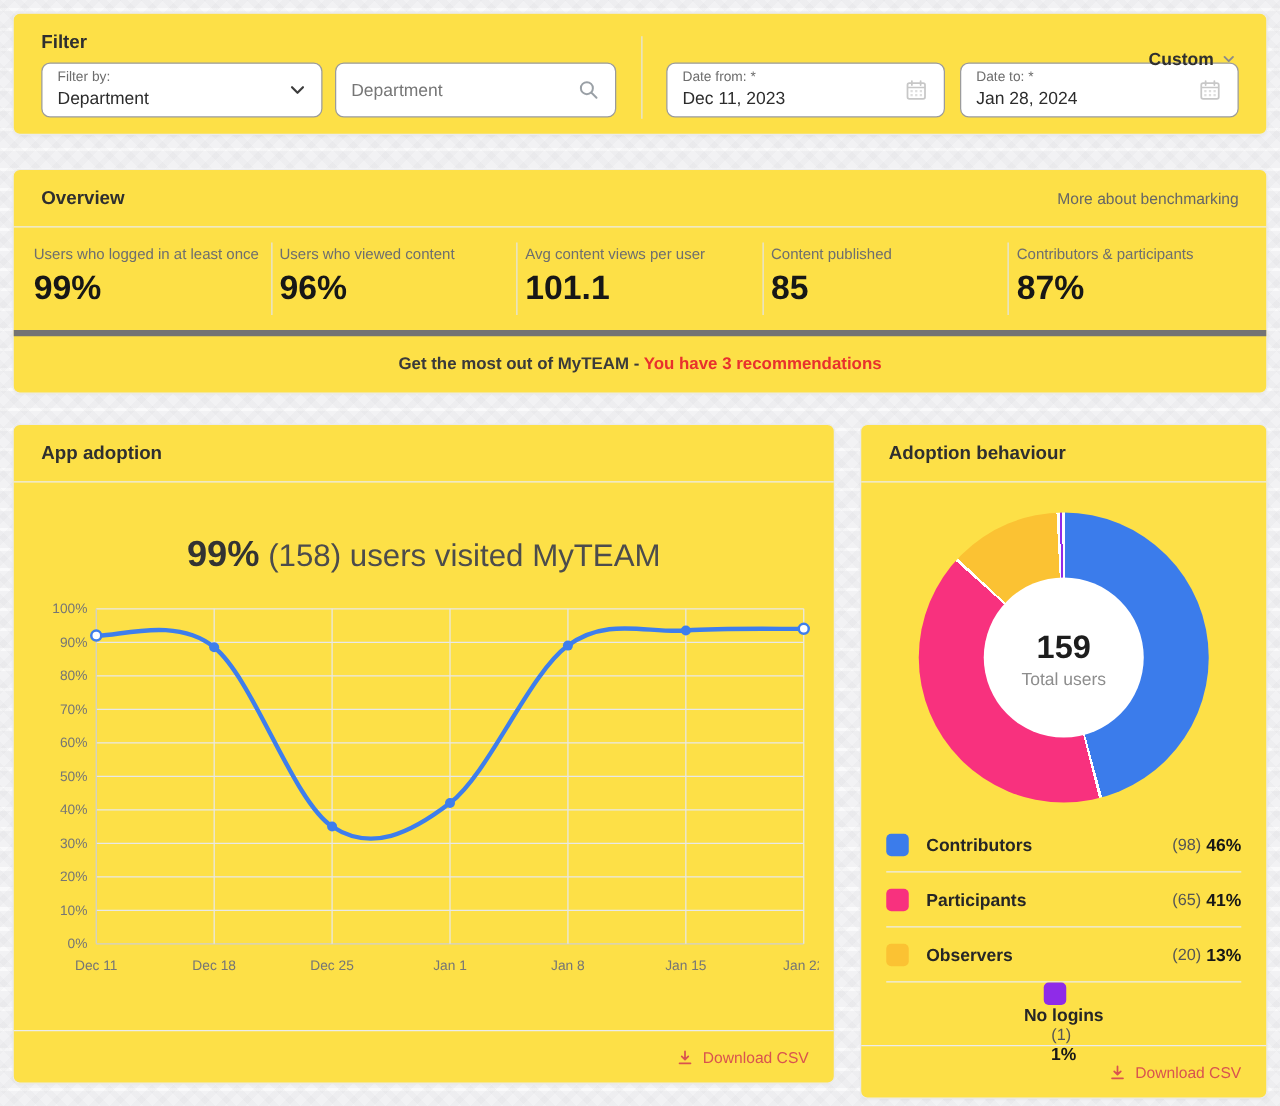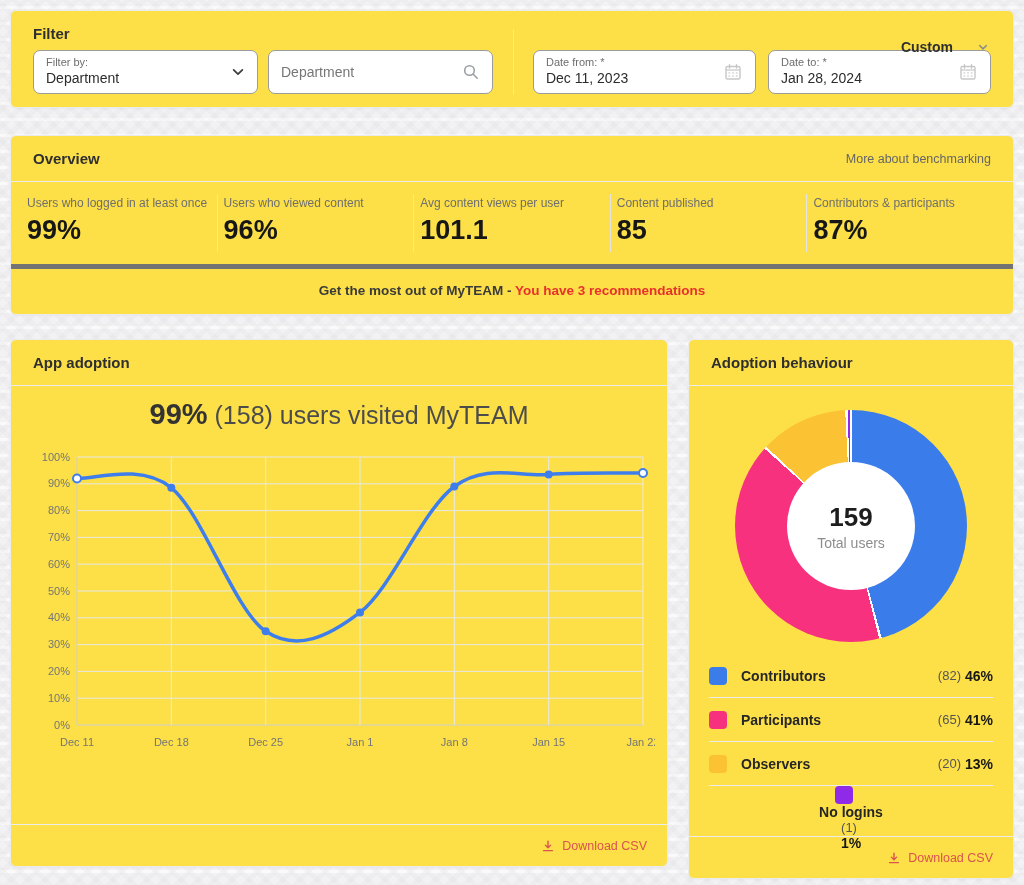--- a/index.html
+++ b/index.html
@@ -42,21 +42,21 @@
   .fb-search input {
     border: none; outline: none; font-size: 14px; width: 170px;
     font-family: "Liberation Sans", sans-serif; color: #2c2c2c;
   }
   .fb-search input::placeholder { color: #767676; }
   .fb-date { width: 226px; }
   .fb-date + .fb-date { margin-left: 12px; }
   .custom-toggle {
     position: absolute; right: 24px; top: 28px;
     font-size: 14px; font-weight: bold; color: #2f2f2f;
-    display: flex; align-items: center; gap: 24px; cursor: pointer; text-align: center;
+    display: flex; align-items: center; gap: 6px; cursor: pointer; text-align: center;
   }
   
   .overview-card { margin-bottom: 24px; }
   .section-header {
     display: flex; align-items: center; justify-content: space-between;
     padding: 13px 22px; border-bottom: 1px solid #ececec; height: 46px;
   }
   .section-title { font-size: 15px; font-weight: bold; color: #2f2f2f; }
   .benchmark-link { font-size: 12.5px; color: #666; cursor: pointer; }
   .stats-row { display: flex; padding: 12px 10px; }
@@ -67,21 +67,21 @@
   .recommend-row {
     border-top: 5px solid #737373; text-align: center; padding: 14px 10px 16px;
     font-size: 13.5px; font-weight: bold; color: #3a3a3a;
   }
   .recommend-link { color: #e8312d; cursor: pointer; }
   
   .bottom-row { display: flex; gap: 20px; align-items: flex-start; }
   .adoption-card { width: 658px; height: 528px; display: flex; flex-direction: column; }
   .behaviour-card { width: 326px; height: 540px; display: flex; flex-direction: column; }
   .card-body { flex: 1; }
-  .chart-headline { text-align: center; margin: 12px 0 4px; }
+  .chart-headline { text-align: center; margin: 42px 0 4px; }
   .chart-headline .big { font-size: 29px; font-weight: bold; color: #333; }
   .chart-headline .rest { font-size: 25px; color: #4c4c4c; }
   .line-chart-wrap { padding: 8px 14px 0 14px; }
   svg text { font-family: "Liberation Sans", sans-serif; }
   .card-footer {
     border-top: 1px solid #ececec; height: 42px;
     display: flex; align-items: center; justify-content: flex-end;
     padding: 0 20px;
   }
   .download-link {
@@ -307,21 +307,21 @@
             <div class="donut-hole">
               <span class="donut-total">159</span>
               <span class="donut-sub">Total users</span>
             </div>
           </div>
         </div>
         <div class="legend" id="legend">
             <div class="legend-row">
               <span class="legend-swatch" style="background: rgb(59, 124, 235);"></span>
               <span class="legend-label">Contributors</span>
-              <span class="legend-count">(82)</span>
+              <span class="legend-count">(98)</span>
               <span class="legend-percent">46%</span>
             </div>
             <div class="legend-row">
               <span class="legend-swatch" style="background: rgb(248, 49, 126);"></span>
               <span class="legend-label">Participants</span>
               <span class="legend-count">(65)</span>
               <span class="legend-percent">41%</span>
             </div>
             <div class="legend-row">
               <span class="legend-swatch" style="background: rgb(251, 194, 51);"></span>

